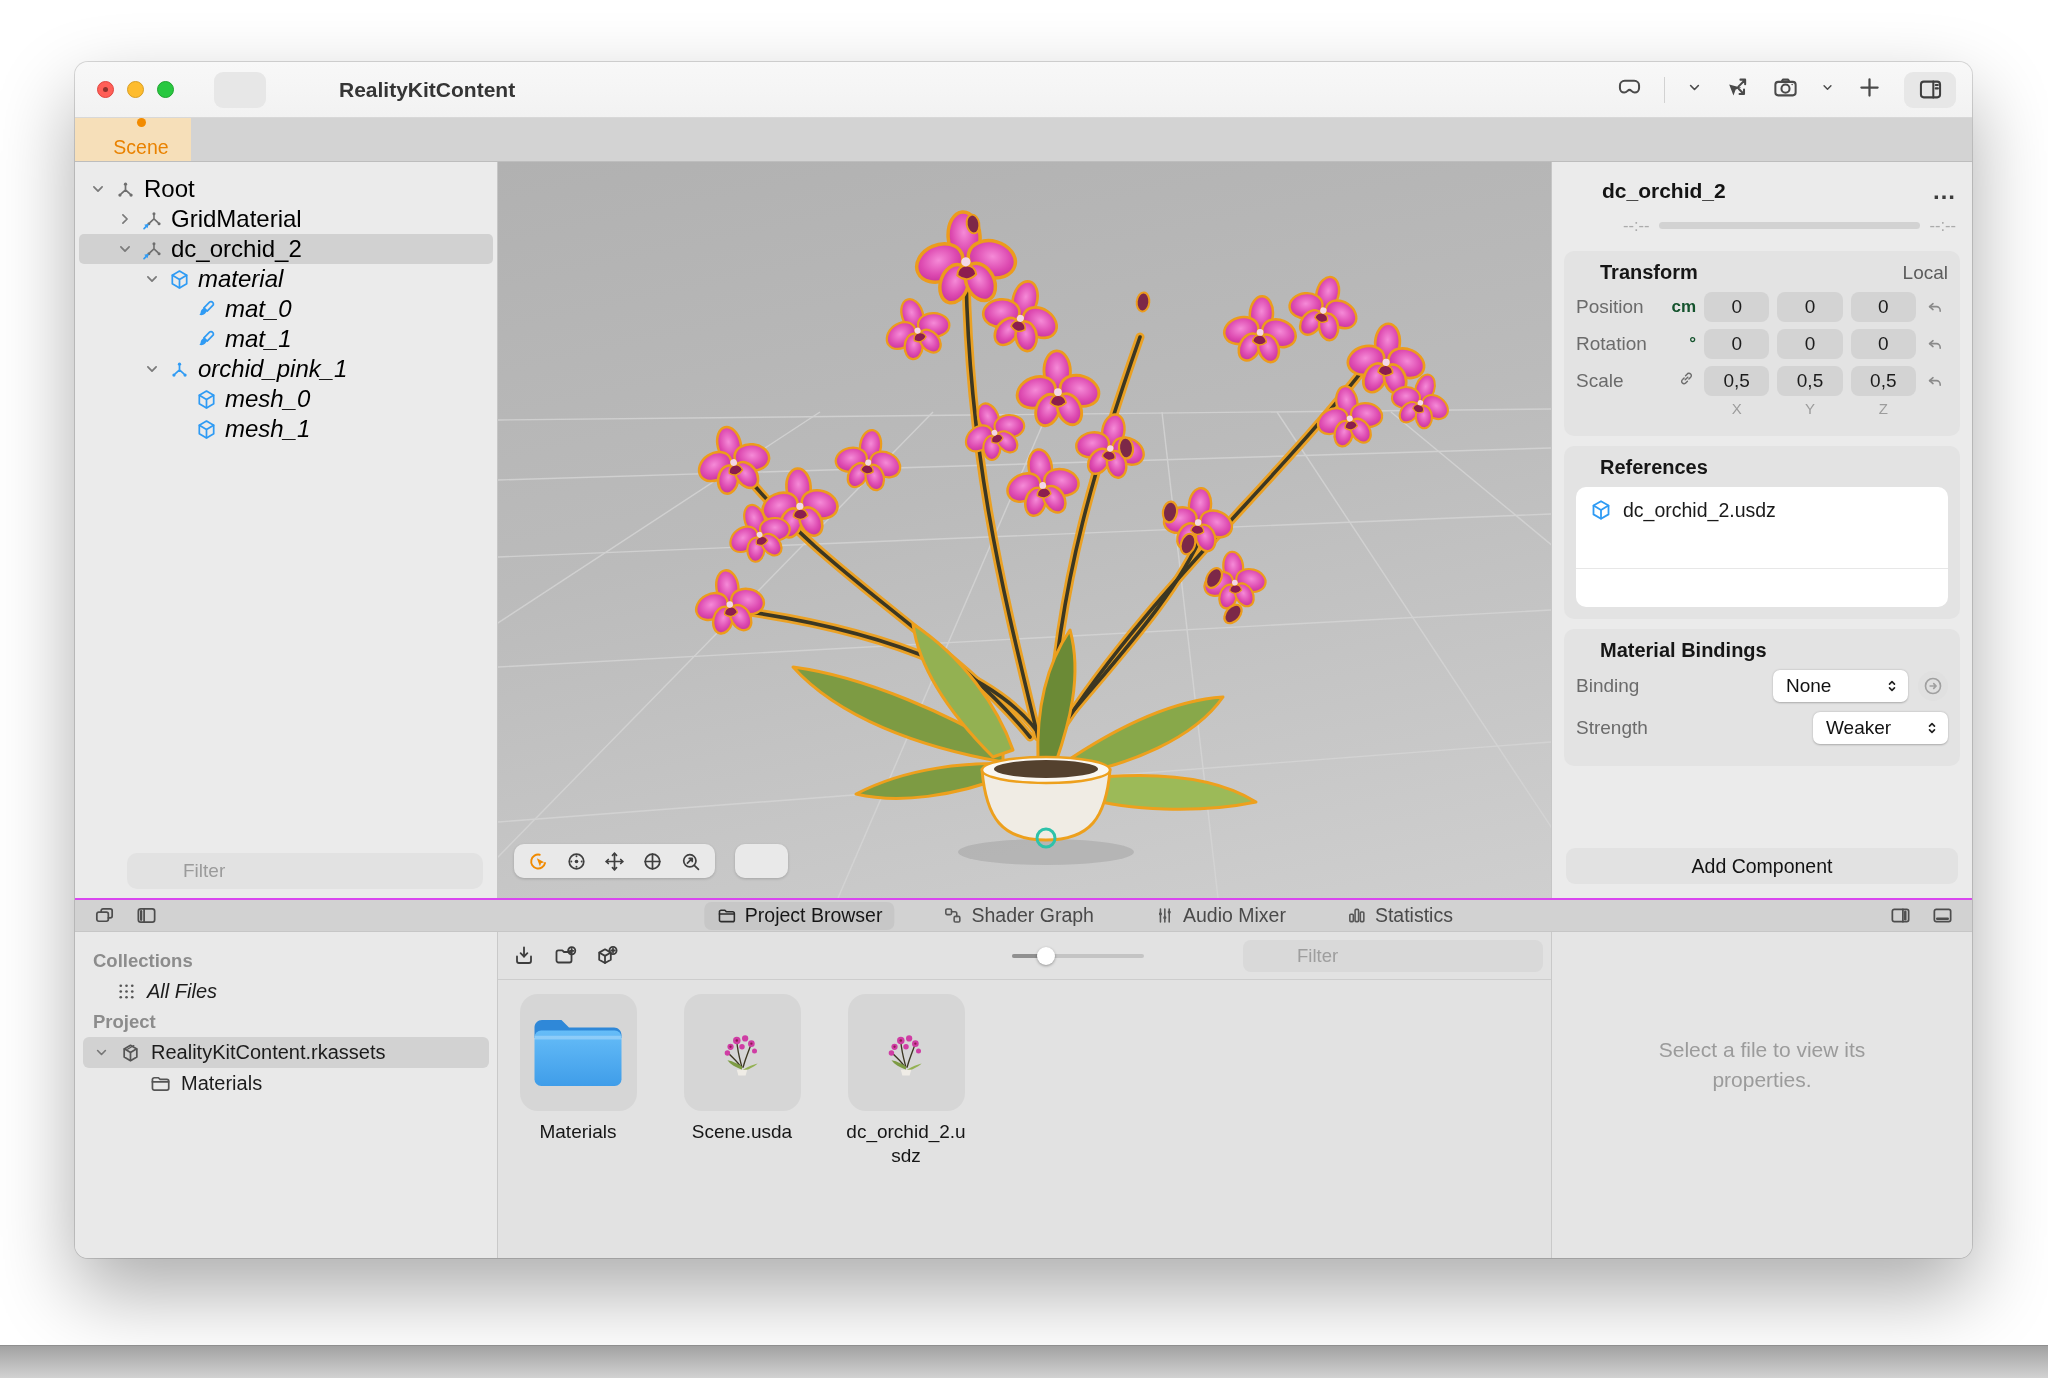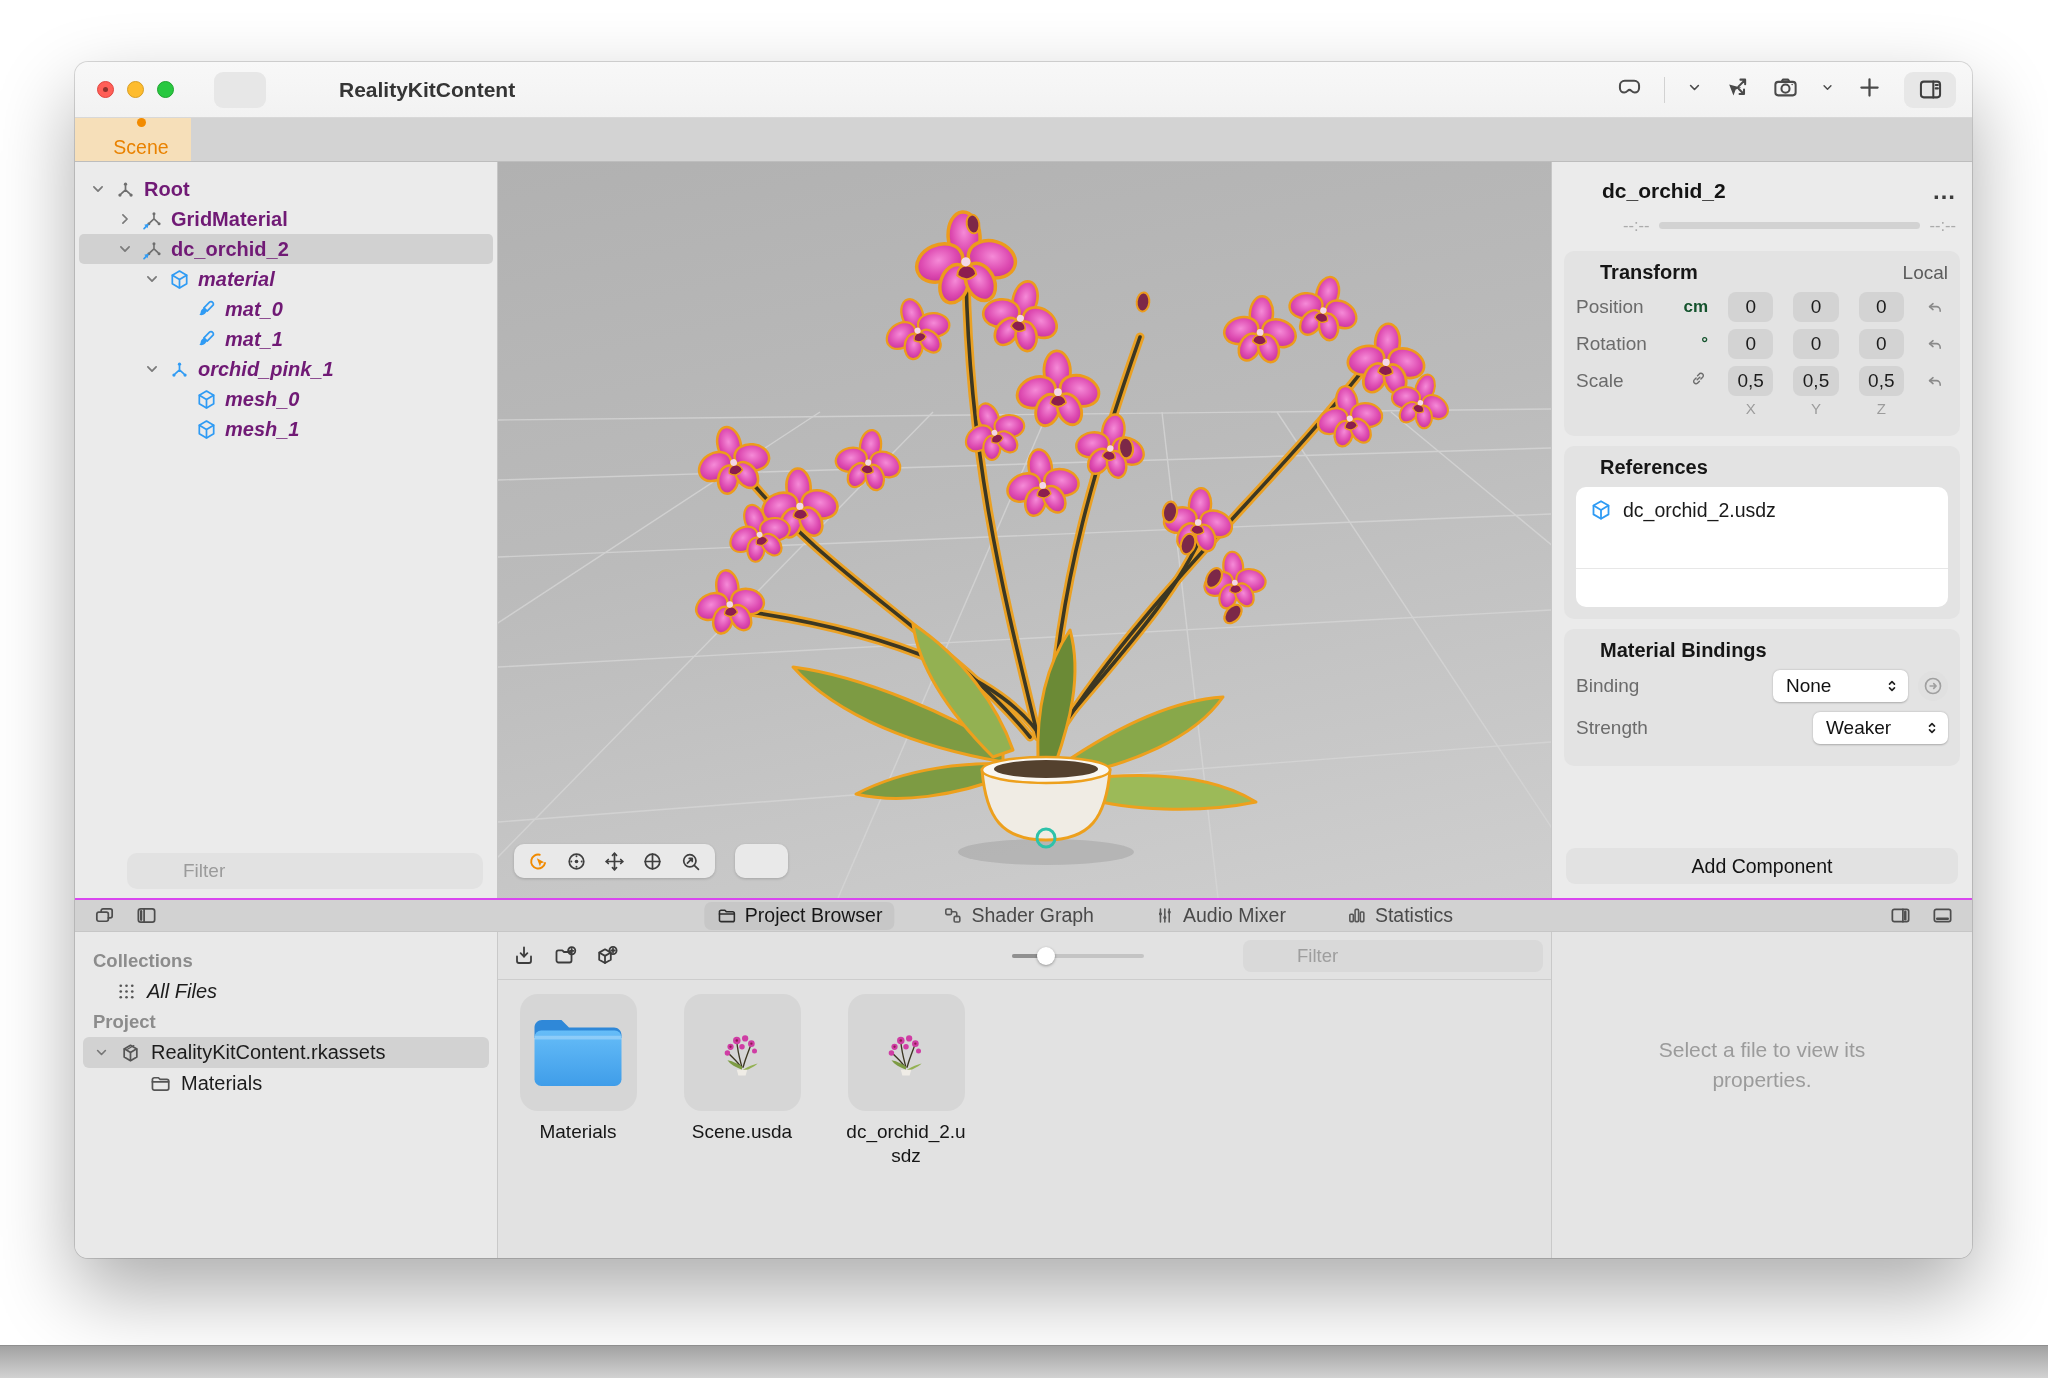--- a/index.html
+++ b/index.html
@@ -44,21 +44,21 @@
 
   
   .main-row { display:flex; height:736px; }
   .hier-panel { position:relative; width:423px; background:#ebebeb; border-right:1px solid #c6c6c6; }
   .tree { padding-top:12px; }
   .tree-row { display:flex; align-items:center; gap:7px; height:30px; margin:0 4px; border-radius:5px; }
   .tree-row.selected { background:#d1d1d1; }
   .tree-chevron { width:18px; height:18px; color:#7a7a7a; }
   .tree-icon { width:23px; height:23px; color:#6e6e6e; }
   .tree-icon.blue { color:#2f9bf4; }
-  .tree-label { font-size:20px; color:#701a75; white-space:nowrap;font-weight:bold; }
+  .tree-label { font-size:24px; color:#000000; white-space:nowrap; }
   .tree-label.italic { font-style:italic; }
   .hier-footer { position:absolute; left:0; right:0; bottom:0; height:54px; display:flex;
     align-items:center; gap:12px; padding:0 14px; }
   .plus-btn { width:26px; height:26px; color:#3e3e3e; }
   .filter-pill { flex:1; height:36px; background:#e2e2e2; border-radius:10px; display:flex;
     align-items:center; gap:5px; padding:0 10px; }
   .filter-pill .f-ic { width:22px; height:22px; color:#4f4f4f; }
   .filter-pill .f-ch { width:14px; height:14px; color:#4f4f4f; }
   .filter-pill input { flex:1; border:none; background:transparent; outline:none; font-size:19px;
     color:#1d1d1d; font-family:"Liberation Sans",sans-serif; }
@@ -84,21 +84,21 @@
   .playback { display:flex; align-items:center; gap:9px; padding:8px 16px 10px 16px; }
   .pb-ic { width:20px; height:20px; color:#989898; }
   .pb-time { font-size:16.5px; color:#ababab; white-space:nowrap; }
   .pb-bar { flex:1; height:7px; border-radius:4px; background:#d2d2d2; }
   .group { background:#e3e3e3; border-radius:10px; margin:6px 12px 10px 12px; padding:10px 12px 12px 12px; }
   .group-head { display:flex; align-items:center; gap:8px; margin-bottom:8px; }
   .group-head .g-ch { width:16px; height:16px; color:#6f6f6f; }
   .group-title { font-size:20px; font-weight:700; color:#161616; flex:1; }
   .space-ctl { display:flex; align-items:center; gap:6px; color:#5d5d5d; font-size:19px; }
   .space-ctl .icon { width:20px; height:20px; }
-  .t-grid { display:grid; grid-template-columns:78px 34px 1fr 1fr 1fr 24px; gap:20px; align-items:center;
+  .t-grid { display:grid; grid-template-columns:78px 34px 1fr 1fr 1fr 24px; gap:8px; align-items:center;
     margin-bottom:7px; }
   .t-label { font-size:19px; color:#6b6b6b; }
   .t-unit { font-size:17px; font-weight:700; color:#14532d; text-align:right; }
   .t-unit .icon { width:19px; height:19px; color:#6d6d6d; }
   .t-pill { height:30px; background:#d3d3d3; border-radius:8px; font-size:19px; color:#1c1c1c;
     display:flex; align-items:center; justify-content:center; }
   .t-undo { width:21px; height:21px; color:#8a8a8a; }
   .t-axes { font-size:15px; color:#9c9c9c; text-align:center; margin-top:-3px; }
   .ref-card { background:#ffffff; border-radius:10px; overflow:hidden; }
   .ref-item { display:flex; align-items:center; gap:10px; padding:11px 13px 46px 13px; }

